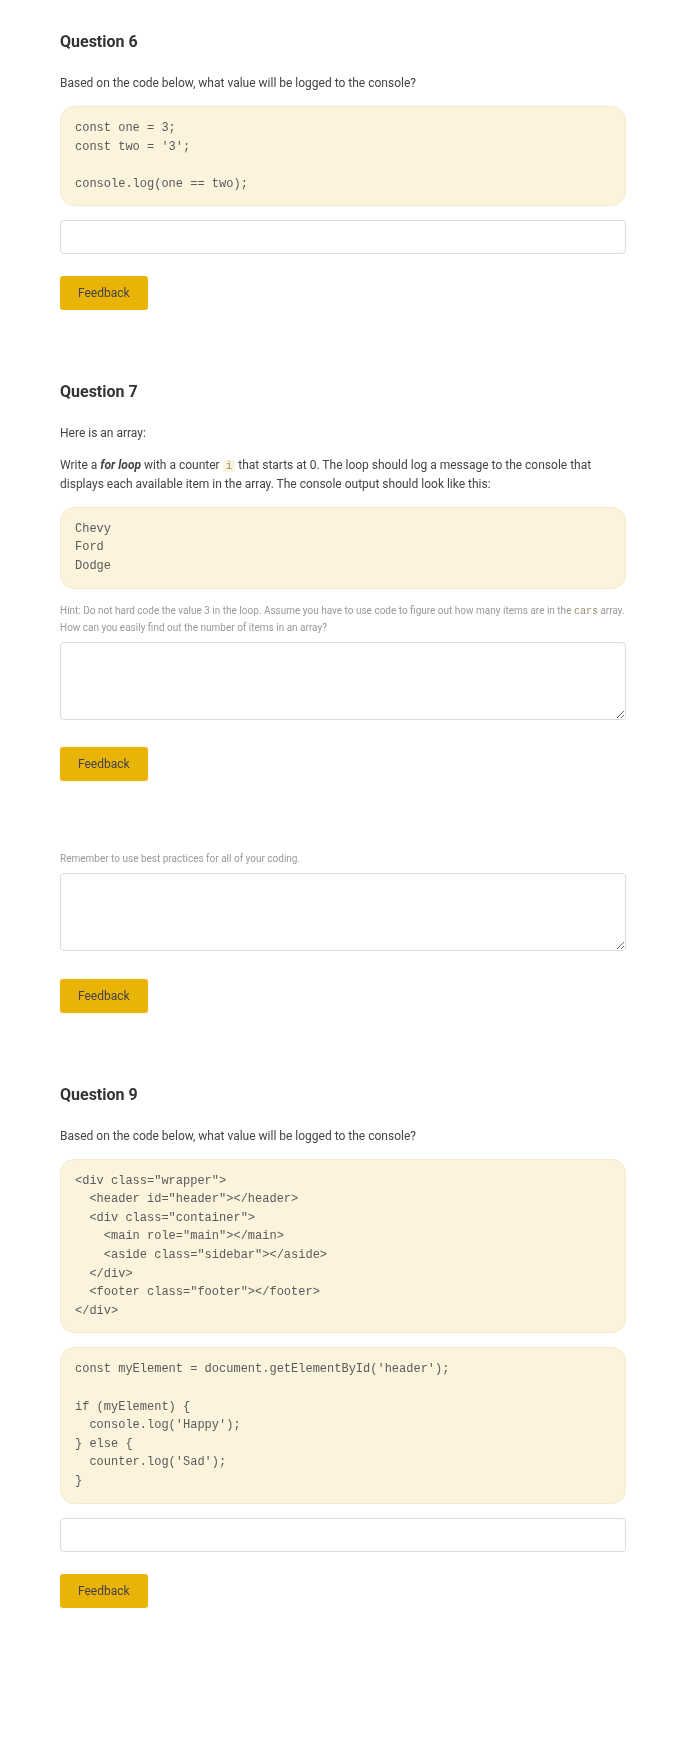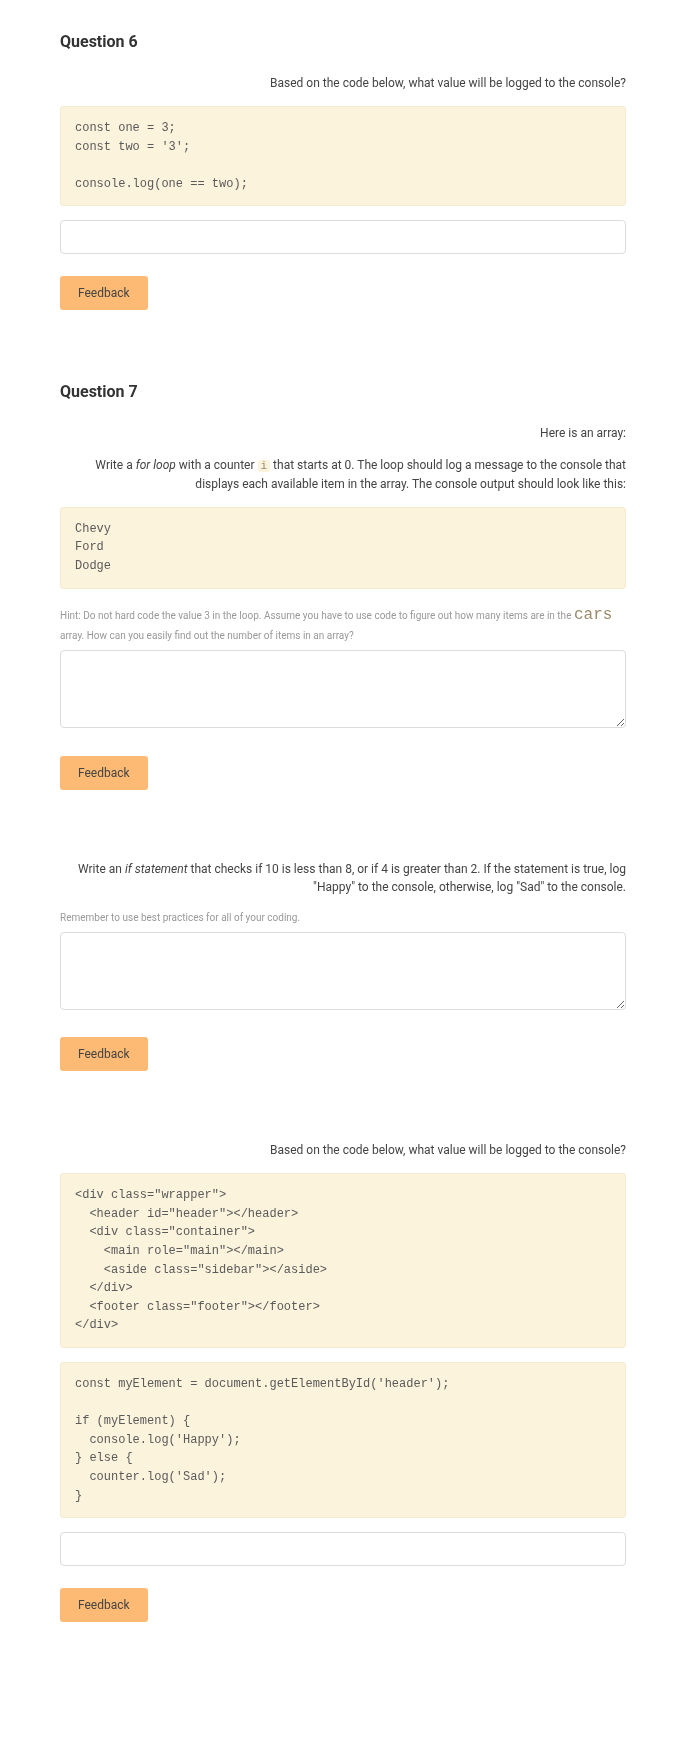--- a/index.html
+++ b/index.html
@@ -17,74 +17,73 @@
   .question-title {
     font-size: 16px;
     font-weight: 700;
     color: #333;
     margin: 0 0 20px 0;
   }
   .prompt-text {
     font-size: 12px;
     color: #444;
     margin: 0 0 14px 0;
-    text-align: right;
   }
   .code-block {
     background: #fbf3dc;
     border: 1px solid #f3ead0;
-    border-radius: 3px;
+    border-radius: 14px;
     padding: 12px 14px;
     font-family: "Courier New", Courier, monospace;
     font-size: 12px;
     color: #5a5a5a;
     white-space: pre;
     line-height: 1.55;
     margin: 0 0 14px 0;
     overflow: visible;
   }
   .hint-text {
     font-size: 10px;
     color: #999;
     margin: 0 0 6px 0;
     line-height: 1.6;
   }
   .hint-text .mono {
     font-family: "Courier New", Courier, monospace;
     color: #9a8a6a;
-    font-size: 16px;
+    font-size: 10px;
   }
   .prompt-text .mono {
     font-family: "Courier New", Courier, monospace;
     color: #9a8a6a;
     background: #fbf3dc;
     padding: 0 3px;
     border-radius: 2px;
     font-size: 11px;
   }
-  .prompt-text em { font-style: italic; }
+  .prompt-text em { font-style: italic; font-weight: bold; }
   .answer-input, .answer-textarea {
     width: 100%;
     border: 1px solid #dcdcdc;
     border-radius: 4px;
     padding: 8px 10px;
     font-family: inherit;
     font-size: 12px;
     color: #333;
     background: #fff;
     outline: none;
     margin: 0 0 22px 0;
   }
   .answer-input { height: 34px; }
   .answer-textarea {
     min-height: 78px;
     resize: vertical;
   }
   .feedback-btn {
-    background: #fdba74;
+    background: #eab308;
     border: none;
     border-radius: 3px;
     padding: 10px 18px;
     font-size: 12px;
     color: #444;
     cursor: pointer;
     font-family: inherit;
   }
 </style>
 </head>
@@ -111,29 +110,27 @@
 Ford
 Dodge</pre>
   <p class="hint-text">
     <span>Hint: Do not hard code the value 3 in the loop. Assume you have to use code to figure out how many items are in the </span><span class="mono">cars</span><span> array. How can you easily find out the number of items in an array?</span>
   </p>
   <textarea class="answer-textarea" style=""></textarea>
   <button class="feedback-btn">Feedback</button>
 </div>
 
 <div class="question-block">
-  <p class="prompt-text">
-    <span>Write an </span><em>if statement</em><span> that checks if 10 is less than 8, or if 4 is greater than 2. If the statement is true, log "Happy" to the console, otherwise, log "Sad" to the console.</span>
-  </p>
   <p class="hint-text">Remember to use best practices for all of your coding.</p>
   <textarea class="answer-textarea" style=""></textarea>
   <button class="feedback-btn">Feedback</button>
 </div>
 
 <div class="question-block" style="margin-bottom:20px;">
+  <h3 class="question-title">Question 9</h3>
   <p class="prompt-text">Based on the code below, what value will be logged to the console?</p>
   <pre class="code-block">&lt;div class="wrapper"&gt;
   &lt;header id="header"&gt;&lt;/header&gt;
   &lt;div class="container"&gt;
     &lt;main role="main"&gt;&lt;/main&gt;
     &lt;aside class="sidebar"&gt;&lt;/aside&gt;
   &lt;/div&gt;
   &lt;footer class="footer"&gt;&lt;/footer&gt;
 &lt;/div&gt;</pre>
   <pre class="code-block">const myElement = document.getElementById('header');

